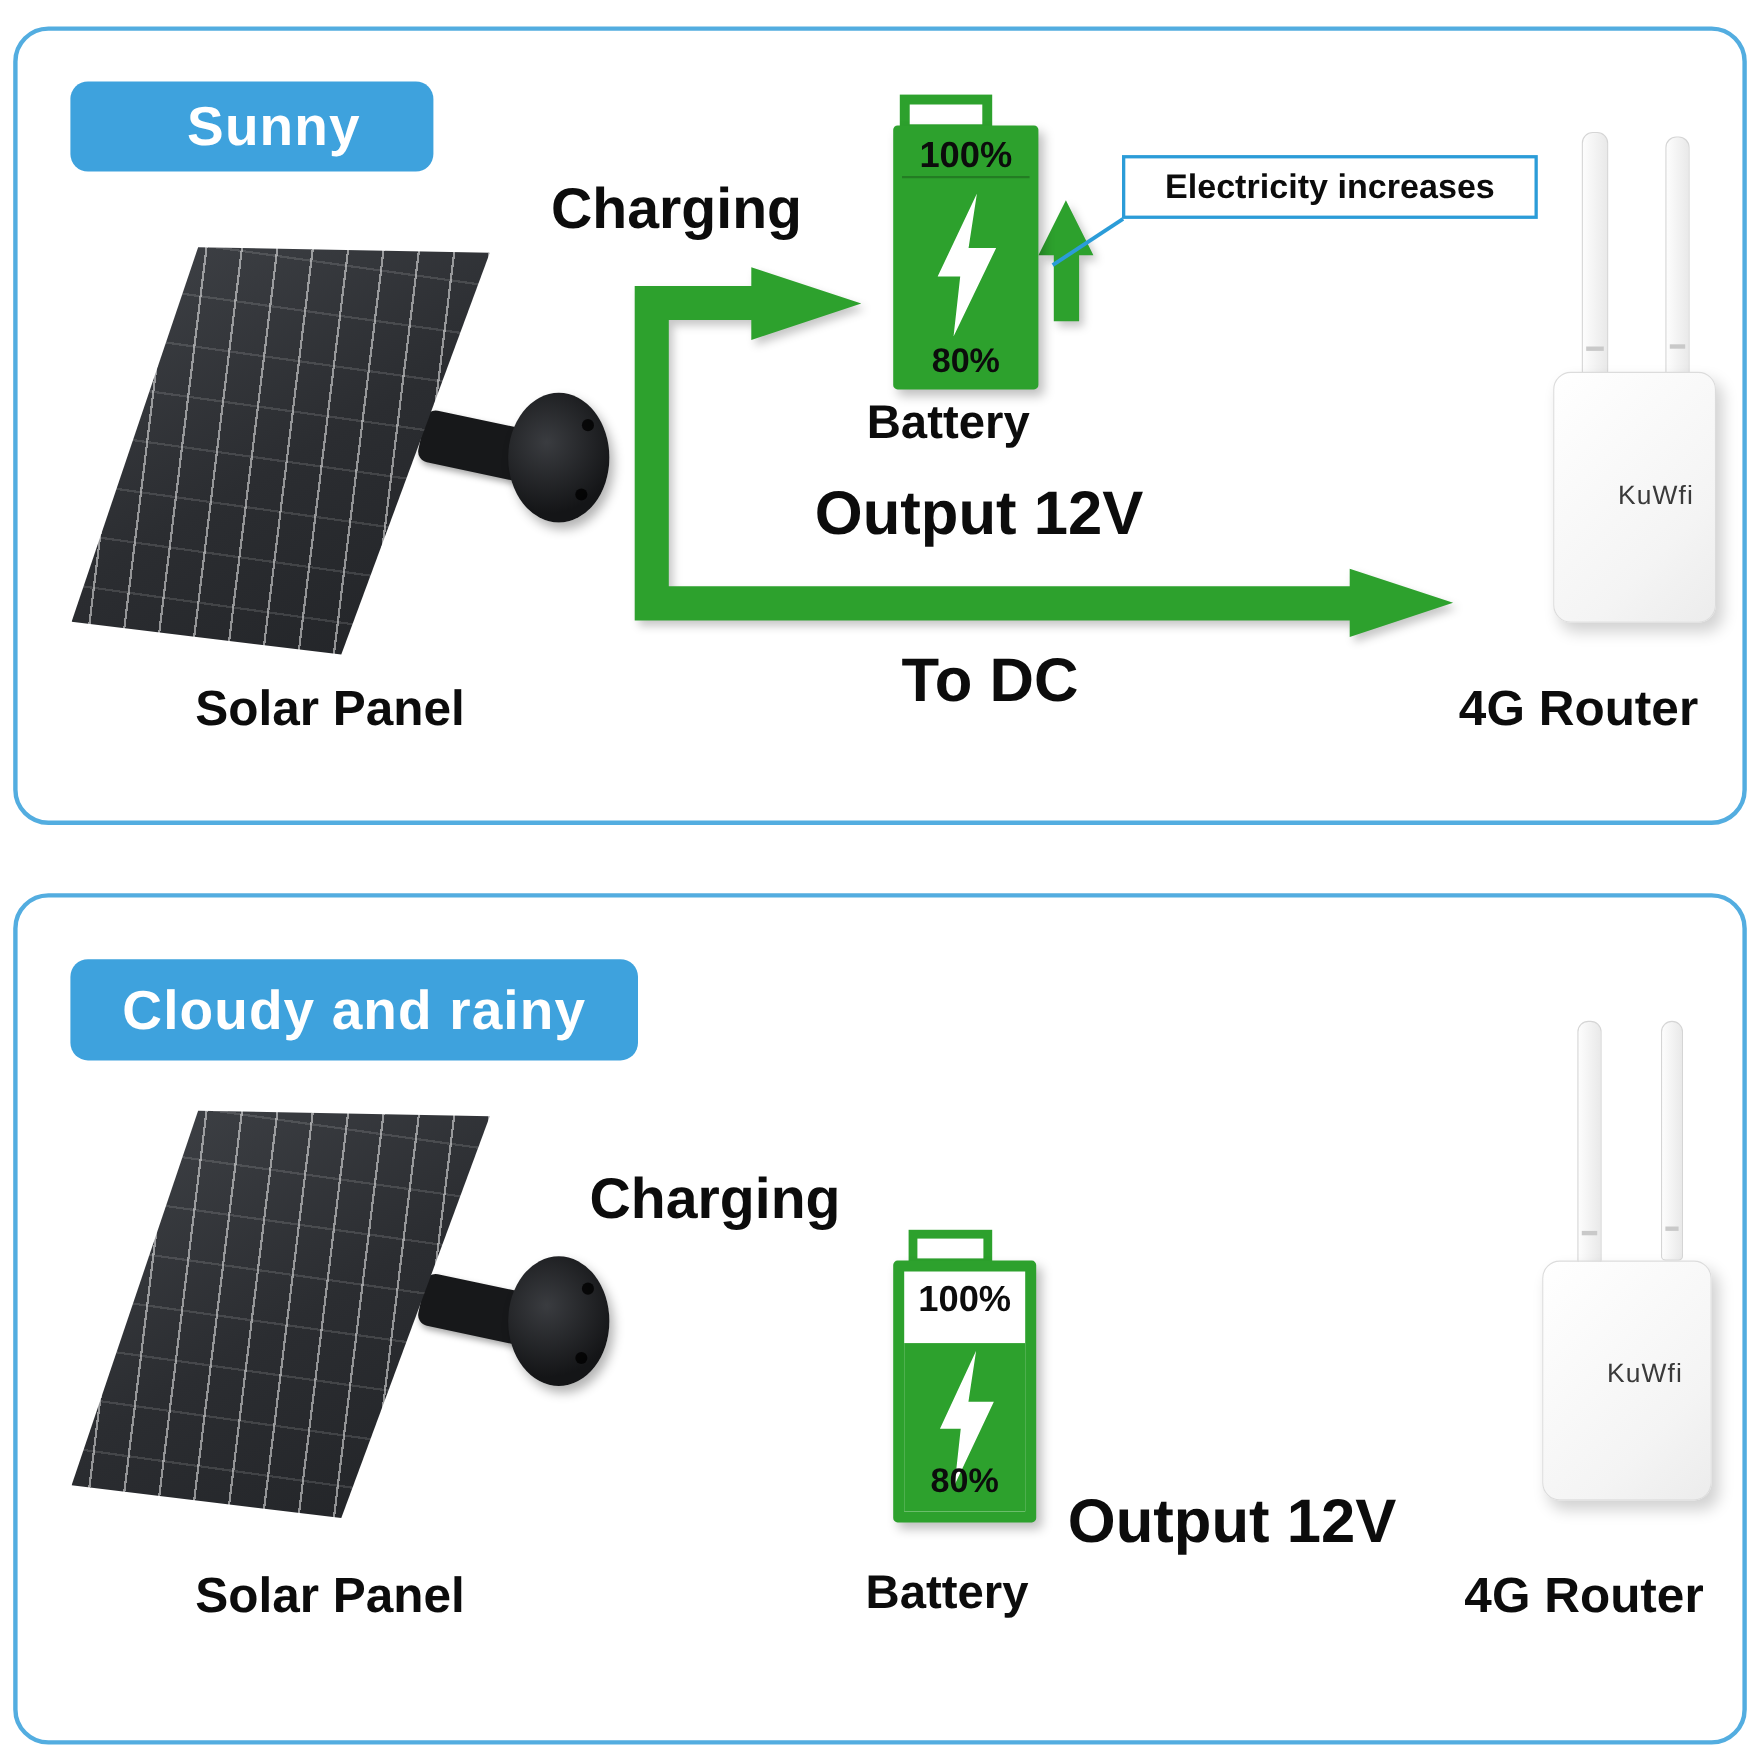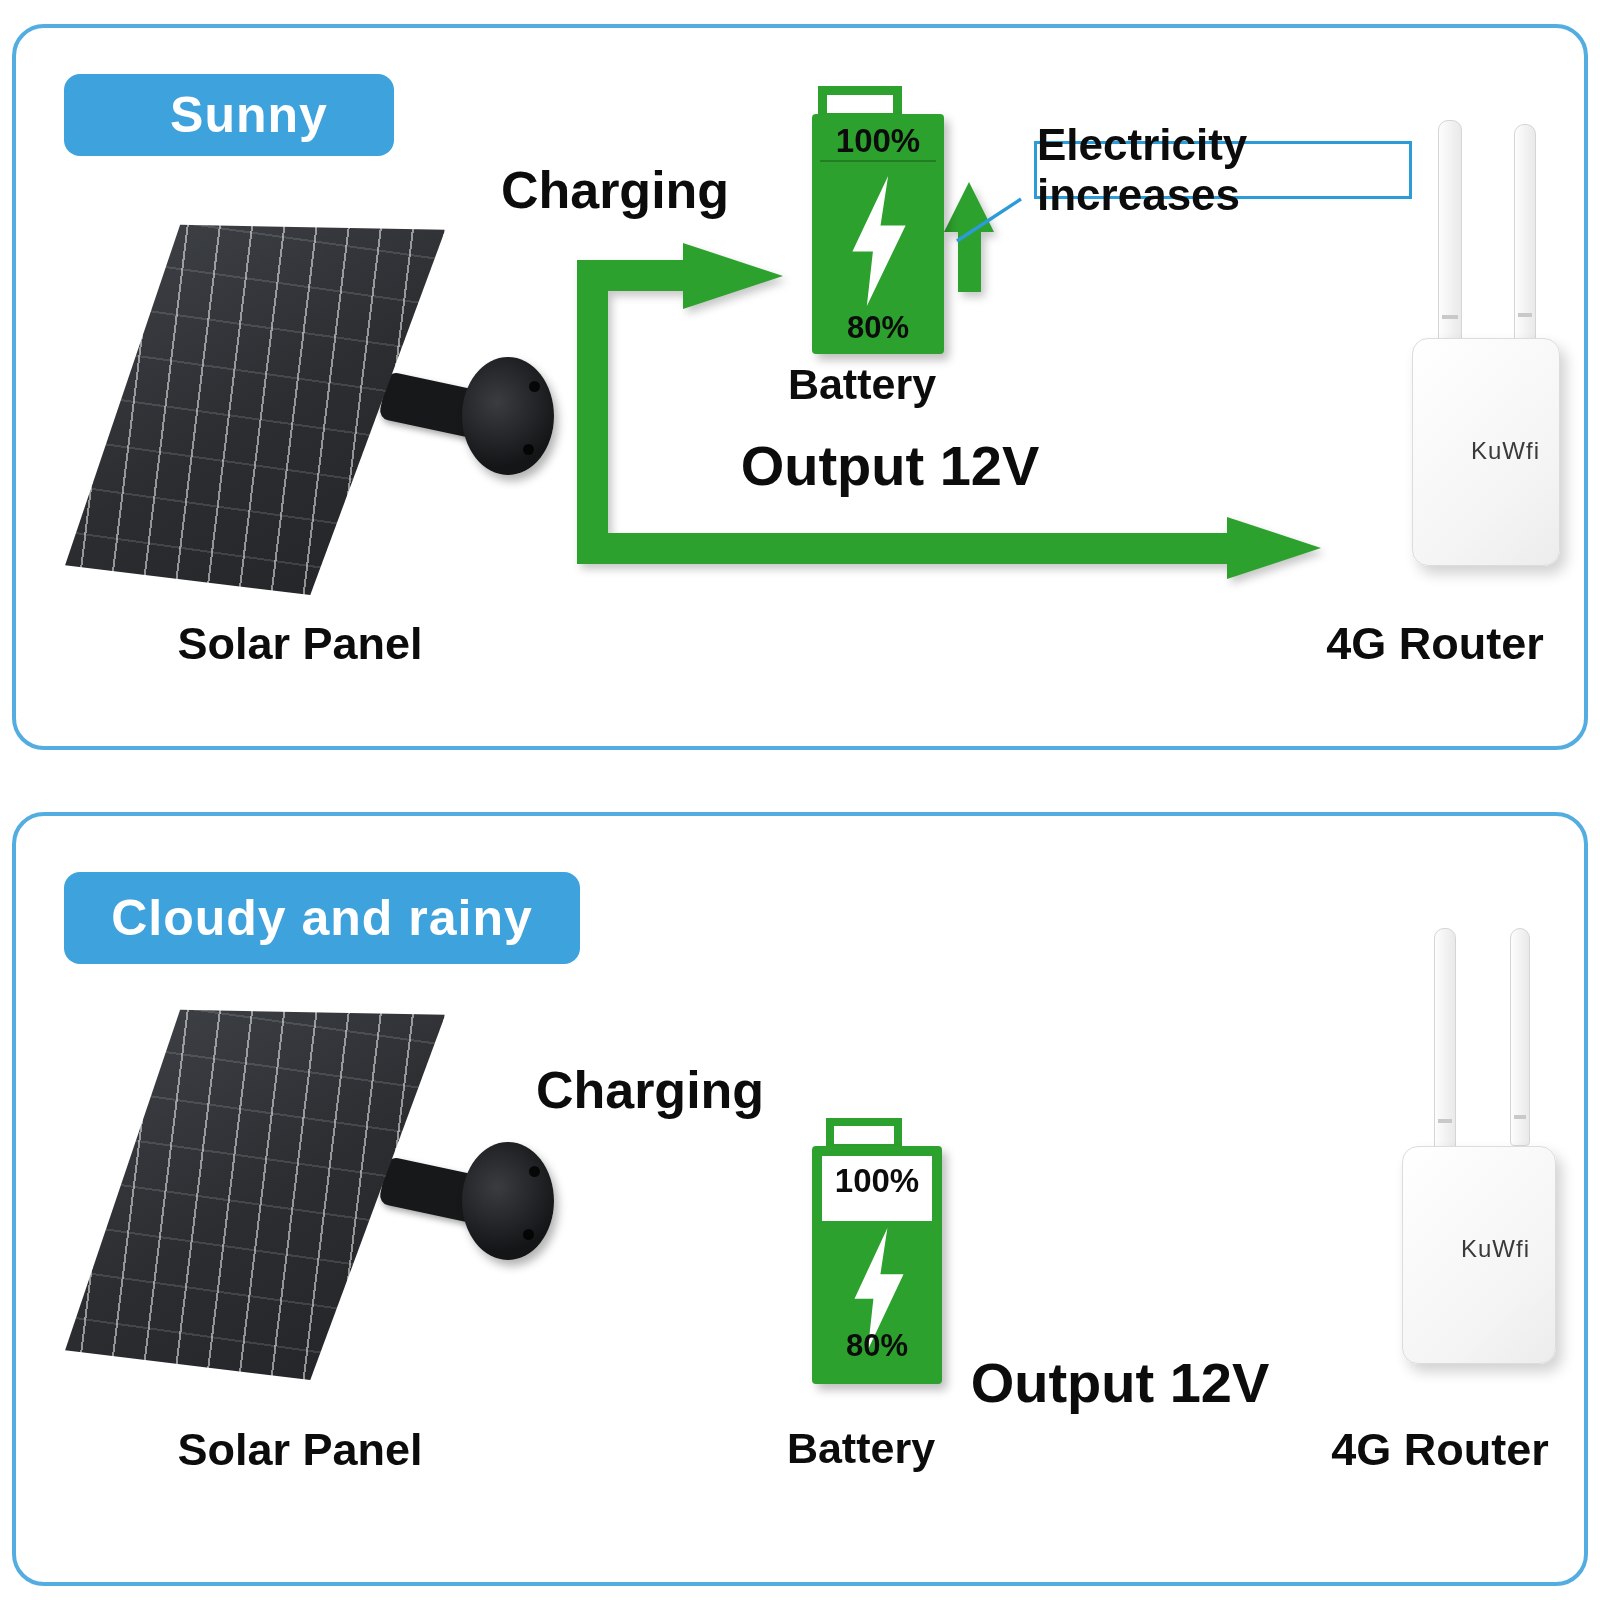--- a/index.html
+++ b/index.html
@@ -60,21 +60,21 @@
   .bat1 .strip{position:absolute;left:8px;right:8px;top:4px;height:44px;border-bottom:2px solid rgba(0,0,0,.22);}
   .cap1{left:818px;top:86px;width:84px;height:36px;}
   .bat2{left:796px;top:1146px;width:130px;height:238px;background:#fff;border:10px solid var(--green);
         border-radius:4px;box-shadow:5px 6px 10px rgba(0,0,0,.25);}
   .bat2 .charge{position:absolute;left:0;right:0;bottom:0;height:70%;background:var(--green);}
   .cap2{left:826px;top:1118px;width:76px;height:34px;border-width:8px;}
 
   
   .callout{position:absolute;background:#fff;border:3px solid var(--callout-border);
            display:flex;align-items:center;justify-content:center;
-           font-weight:bold;font-size:44px;color:var(--ink);margin-left:14px;}
+           font-weight:bold;font-size:31px;color:var(--ink);}
   .co1{left:1020px;top:141px;width:378px;height:58px;}
   .co2{left:1024px;top:1081px;width:348px;height:58px;}
 
   
   .router{position:absolute;}
   .router .ant{position:absolute;background:linear-gradient(90deg,#fdfdfd,#e9e9e9);
                border:1px solid #d5d5d5;border-radius:10px 10px 4px 4px;}
   .router .ant::after{content:"";position:absolute;left:15%;bottom:26px;width:70%;height:4px;background:#c9c9c9;}
   .router .body{position:absolute;background:linear-gradient(135deg,#ffffff 0%,#f4f4f4 70%,#ececec 100%);
                border:1px solid #dcdcdc;border-radius:16px;box-shadow:6px 8px 14px rgba(0,0,0,.18);}
@@ -119,20 +119,21 @@
     <div class="strip"></div>
     <div class="pct" style="top:8px;">100%</div>
     <div class="bolt" style="left:29px;top:62px;width:76px;height:130px;"></div>
     <div class="pct" style="bottom:8px;font-size:31px;">80%</div>
   </div>
   <div class="lbl name" style="left:762px;top:360px;width:200px;font-size:43px;">Battery</div>
 
   <div class="callout co1">Electricity increases</div>
 
   <div class="lbl big" style="left:640px;top:433px;width:500px;">Output 12V</div>
+  <div class="lbl big" style="left:750px;top:585px;width:300px;">To DC</div>
 
   <div class="router">
     <div class="ant" style="left:1438px;top:120px;width:24px;height:226px;"></div>
     <div class="ant" style="left:1514px;top:124px;width:22px;height:220px;"></div>
     <div class="body" style="left:1412px;top:338px;width:148px;height:228px;">
       <div class="brand" style="left:58px;top:98px;">KuWfi</div>
     </div>
   </div>
   <div class="lbl name" style="left:1310px;top:618px;width:250px;">4G Router</div>
 

